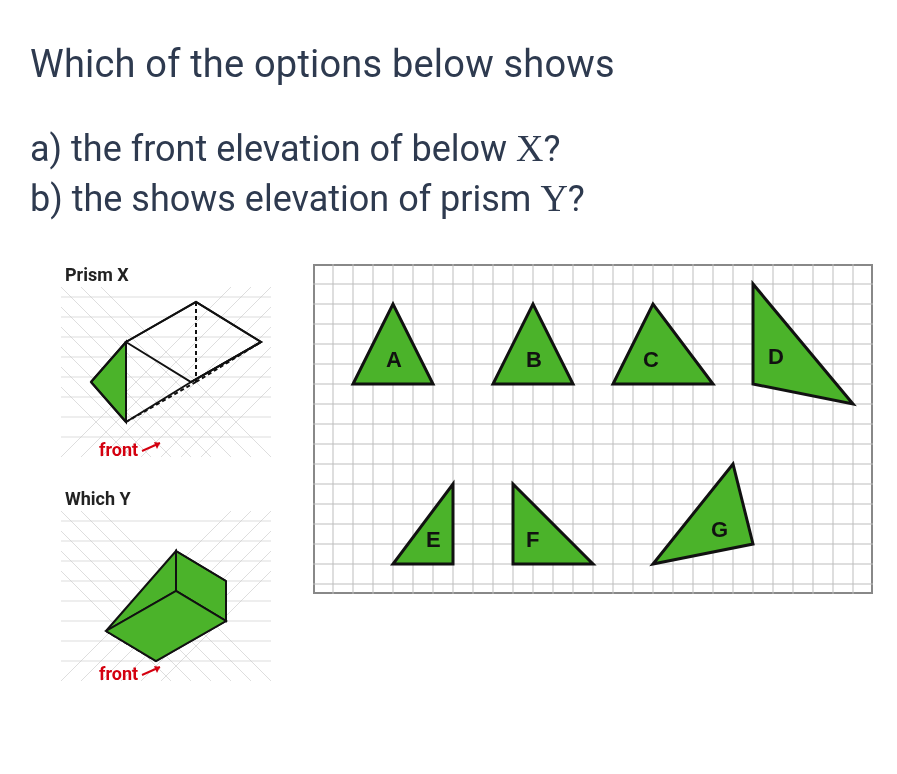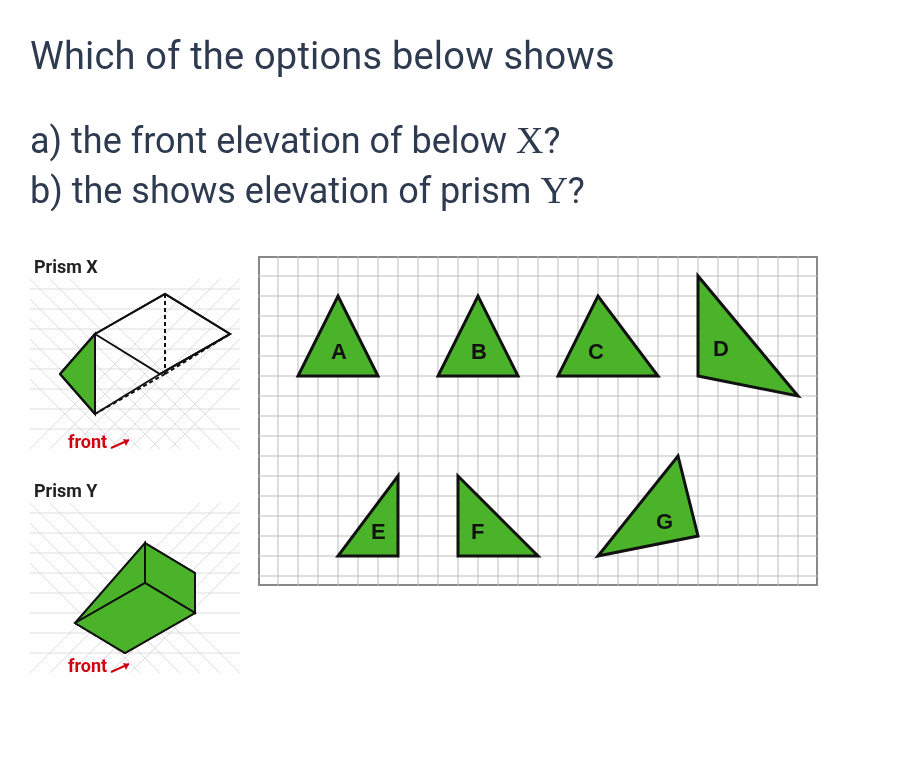--- a/index.html
+++ b/index.html
@@ -7,57 +7,58 @@
     padding: 30px 30px 20px 30px;
     font-family: -apple-system, BlinkMacSystemFont, "Segoe UI", Roboto, sans-serif;
     background: #ffffff;
     width: 897px;
     box-sizing: border-box;
     color: #2e3a4f;
   }
   .heading {
     font-size: 38px;
     font-weight: 400;
-    margin: 4px 0 40px 0;
+    margin: 12px 0 40px 0;
     letter-spacing: 0.2px;
   }
   .subq {
     font-size: 36px;
     font-weight: 400;
     margin: 0 0 6px 0;
   }
   .subq .var {
     font-family: "Times New Roman", Times, serif;
     font-size: 38px;
   }
   .figures-row {
     display: flex;
     align-items: flex-start;
-    gap: 18px;
+    gap: 42px;
     margin-top: 44px;
+    margin-left: 31px;
   }
   .prisms-col {
     display: flex;
     flex-direction: column;
     gap: 10px;
   }
   .prism-block { }
   .prism-label {
     font-size: 18px;
     font-weight: 700;
     color: #222;
     margin: 0 0 2px 4px;
   }
   .front-label {
     font-size: 18px;
     font-weight: 700;
     color: #d4000f;
     margin: 0;
     display: flex;
-    align-items: flex-end;
+    align-items: flex-start;
     gap: 2px;
     position: relative;
     top: -18px;
     left: 38px;
   }
   svg { display:block; }
 </style>
 </head>
 <body>
 
@@ -136,21 +137,21 @@
       <p class="front-label">
         <span>front</span>
         <svg width="26" height="16">
           <line x1="2" y1="12" x2="20" y2="4" stroke="#d4000f" stroke-width="2"></line>
           <polygon points="20,4 14,3 17,10" fill="#d4000f"></polygon>
         </svg>
       </p>
     </div>
 
     <div class="prism-block">
-      <p class="prism-label">Prism Y</p>
+      <p class="prism-label">Which Y</p>
       <svg width="210" height="170" viewBox="0 0 210 170">
         <g stroke="#c8c8c8" stroke-width="0.6">
           <line x1="0" y1="10" x2="210" y2="10"></line>
             <line x1="0" y1="30" x2="210" y2="30"></line>
           <line x1="0" y1="50" x2="210" y2="50"></line>
             <line x1="0" y1="70" x2="210" y2="70"></line>
           <line x1="0" y1="90" x2="210" y2="90"></line>
             <line x1="0" y1="110" x2="210" y2="110"></line>
           <line x1="0" y1="130" x2="210" y2="130"></line>
             <line x1="0" y1="150" x2="210" y2="150"></line>

